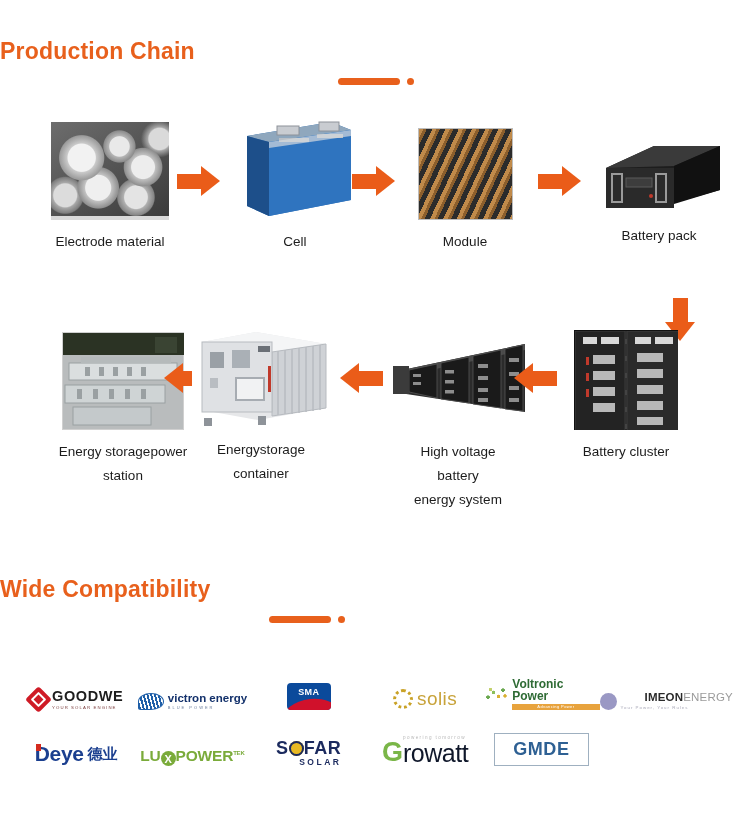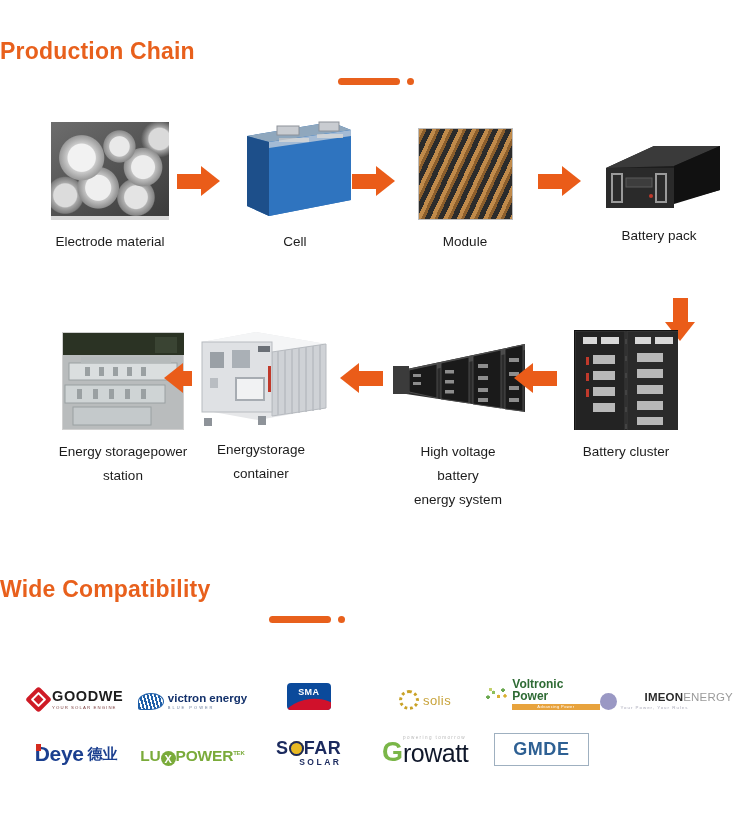--- a/index.html
+++ b/index.html
@@ -172,21 +172,21 @@
     width: 60px; height: 20px; background: #d0112b;
     border-radius: 50% 50% 0 0 / 100% 100% 0 0;
     transform: rotate(-6deg);
   }
 
   
   .sl-mark {
     width: 20px; height: 20px; border-radius: 50%;
     border: 3px dotted #c9a227;
   }
-  .sl-name { font-size: 13px; color: #c8a33a; letter-spacing: .4px; }
+  .sl-name { font-size: 19px; color: #c8a33a; letter-spacing: .4px; }
 
   
   .vp-dots {
     width: 26px; height: 16px;
     background:
       radial-gradient(circle at 20% 70%, #6aa84f 0 1.6px, transparent 2px),
       radial-gradient(circle at 42% 40%, #8cbf5b 0 1.6px, transparent 2px),
       radial-gradient(circle at 62% 65%, #d9b032 0 1.6px, transparent 2px),
       radial-gradient(circle at 80% 26%, #6aa84f 0 1.6px, transparent 2px),
       radial-gradient(circle at 30% 22%, #c2d06a 0 1.4px, transparent 2px),

